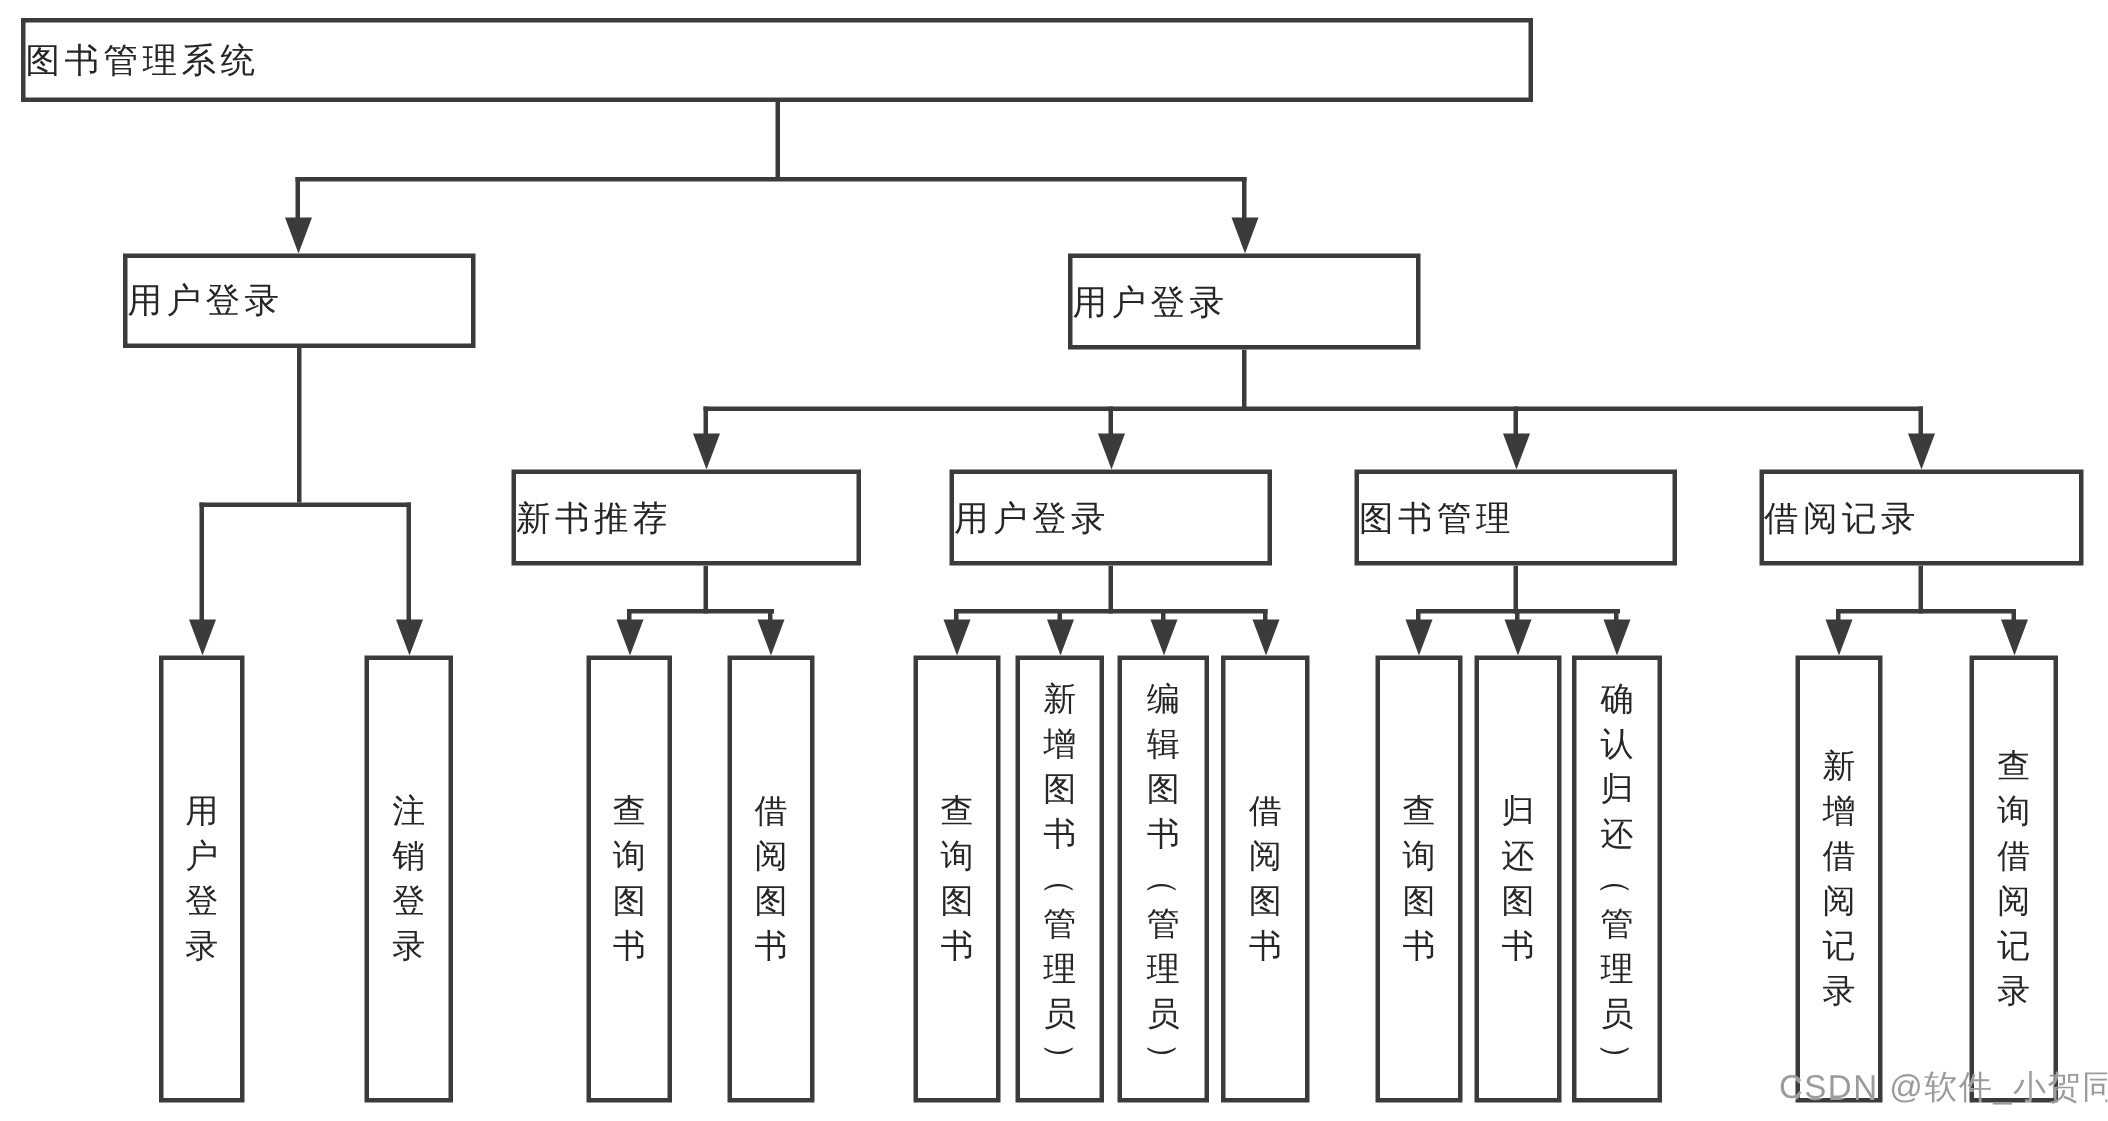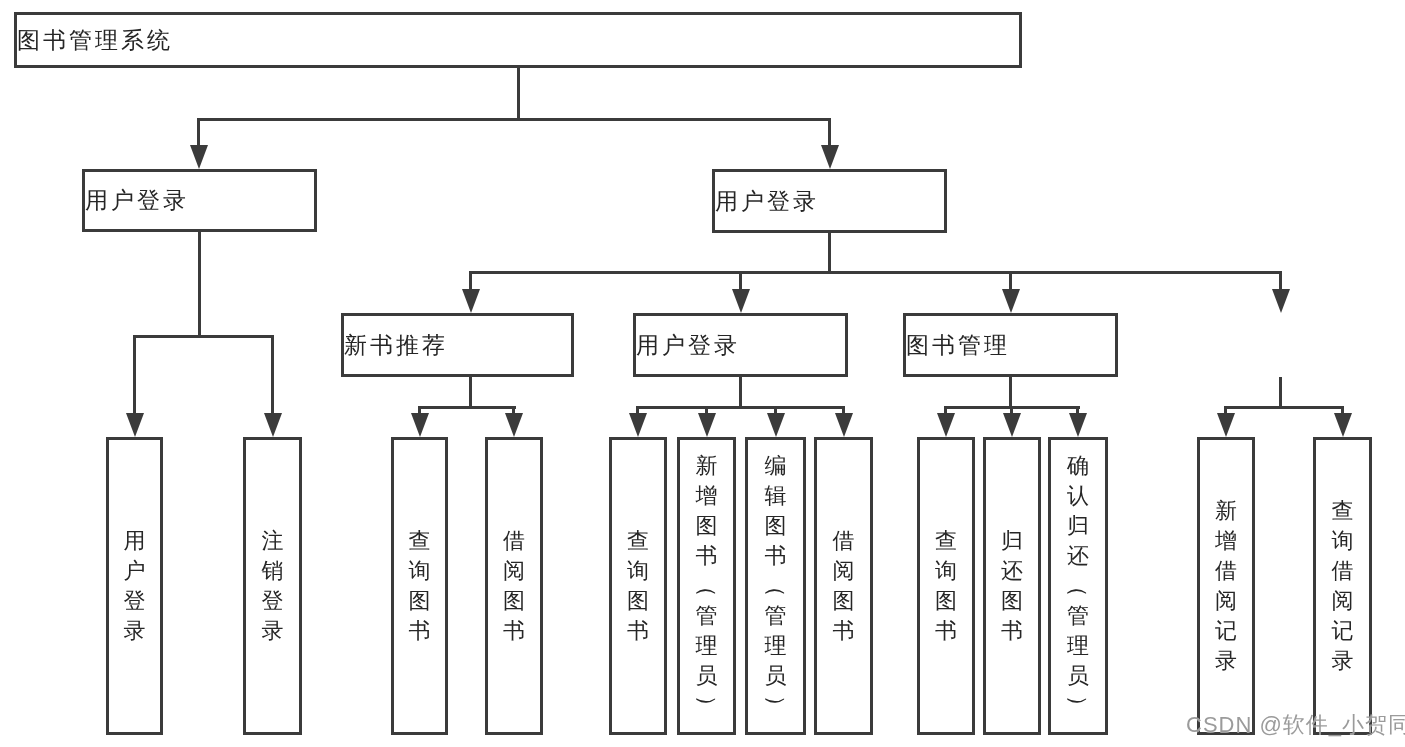--- a/index.html
+++ b/index.html
@@ -114,20 +114,23 @@
 
   <div class="box" style="left:341px;top:313px;width:233px;height:64px">
     <span>新书推荐</span>
   </div>
   <div class="box" style="left:633px;top:313px;width:215px;height:64px">
     <span>用户登录</span>
   </div>
   <div class="box" style="left:903px;top:313px;width:215px;height:64px">
     <span>图书管理</span>
   </div>
+  <div class="box" style="left:1173px;top:313px;width:216px;height:64px">
+    <span>借阅记录</span>
+  </div>
 
   <div class="vbox" style="left:106px;width:57px">
     <span class="vtext">
         <span class="ch">用</span>
         <span class="ch">户</span>
         <span class="ch">登</span>
         <span class="ch">录</span>
       </span>
   </div>
   <div class="vbox" style="left:243px;width:59px">

